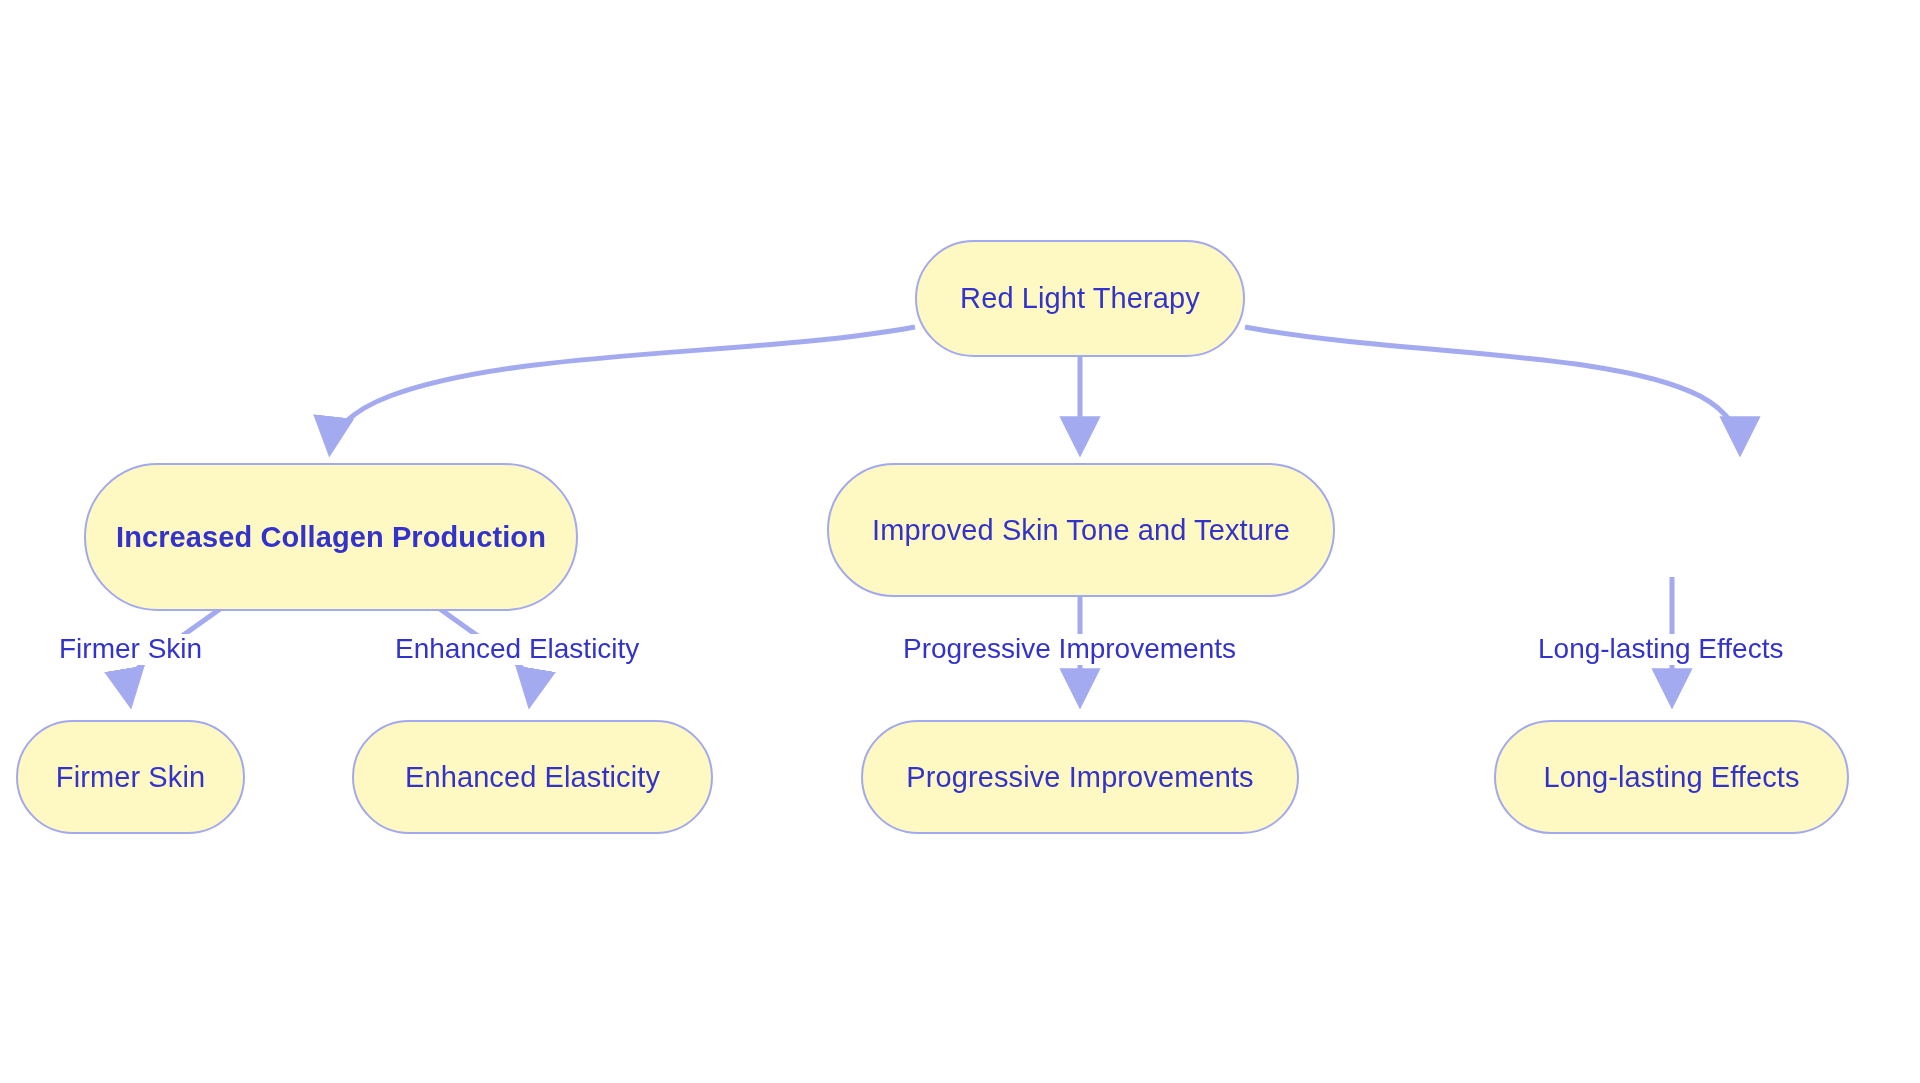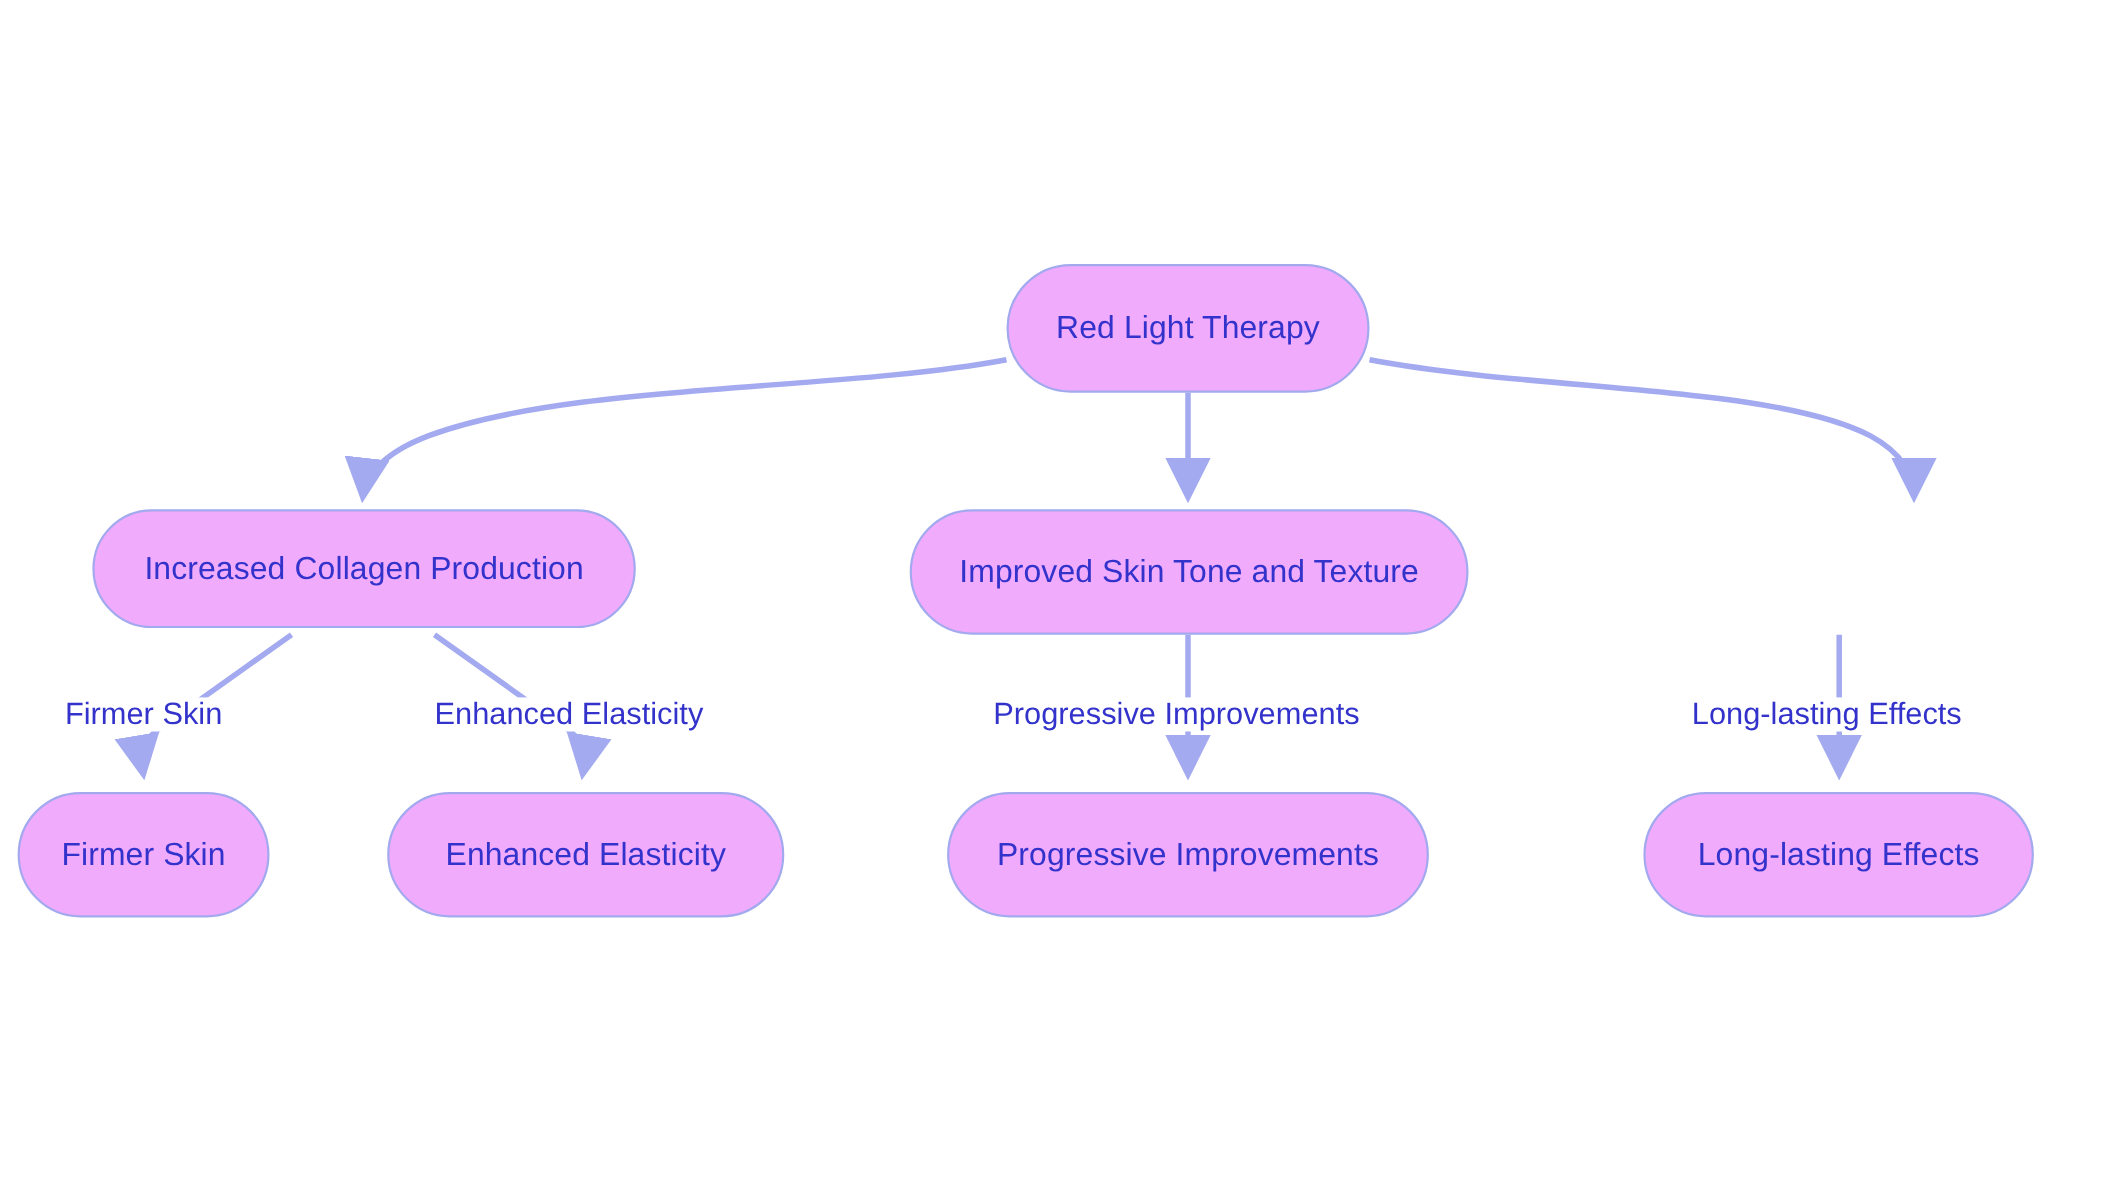--- a/index.html
+++ b/index.html
@@ -25,21 +25,21 @@
     top: 0;
     width: 1920px;
     height: 1083px;
   }
   .node {
     position: absolute;
     box-sizing: border-box;
     display: flex;
     align-items: center;
     justify-content: center;
-    background: #f0abfc;
+    background: #fef9c3;
     border: 2px solid #a3a9ee;
     border-radius: 999px;
     color: #3333cc;
     font-size: 29px;
     font-weight: 400;
     letter-spacing: 0.1px;
     white-space: nowrap;
     z-index: 2;
   }
   .node-label {
@@ -81,25 +81,25 @@
 
     <path d="M 1080 577 L 1080 702" fill="none" stroke="#a3aaf0" stroke-width="5" marker-end="url(#arrow)"></path>
 
     <path d="M 1672 577 L 1672 702" fill="none" stroke="#a3aaf0" stroke-width="5" marker-end="url(#arrow)"></path>
   </svg>
 
   <div class="node" style="left:915px; top:240px; width:330px; height:117px;">
     <span class="node-label">Red Light Therapy</span>
   </div>
 
-  <div class="node" style="left:84px; top:463px; width:494px; height:108px;">
+  <div class="node" style="left:84px; top:463px; width:494px; height:148px;font-weight:bold;">
     <span class="node-label">Increased Collagen Production</span>
   </div>
 
-  <div class="node" style="left:827px; top:463px; width:508px; height:114px;">
+  <div class="node" style="left:827px; top:463px; width:508px; height:134px;">
     <span class="node-label">Improved Skin Tone and Texture</span>
   </div>
 
 
   <div class="node" style="left:16px; top:720px; width:229px; height:114px;">
     <span class="node-label">Firmer Skin</span>
   </div>
 
   <div class="node" style="left:352px; top:720px; width:361px; height:114px;">
     <span class="node-label">Enhanced Elasticity</span>

